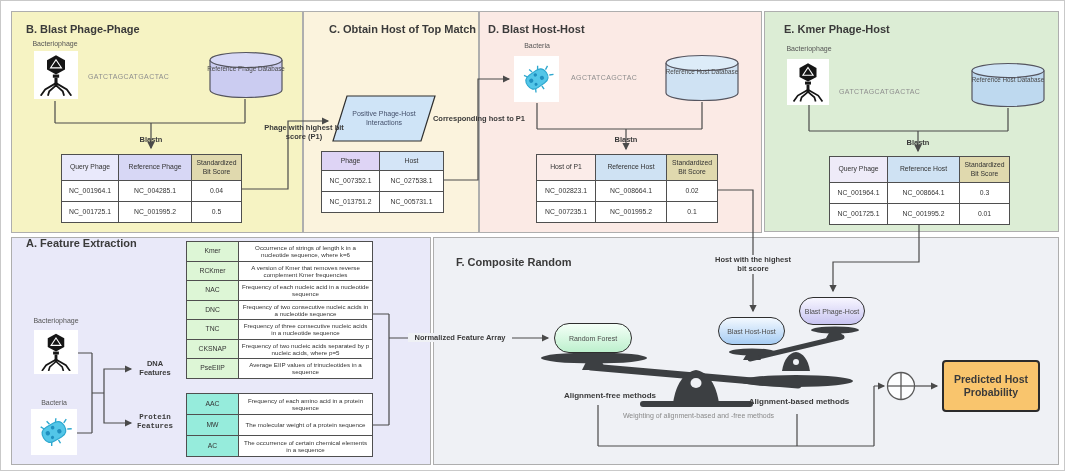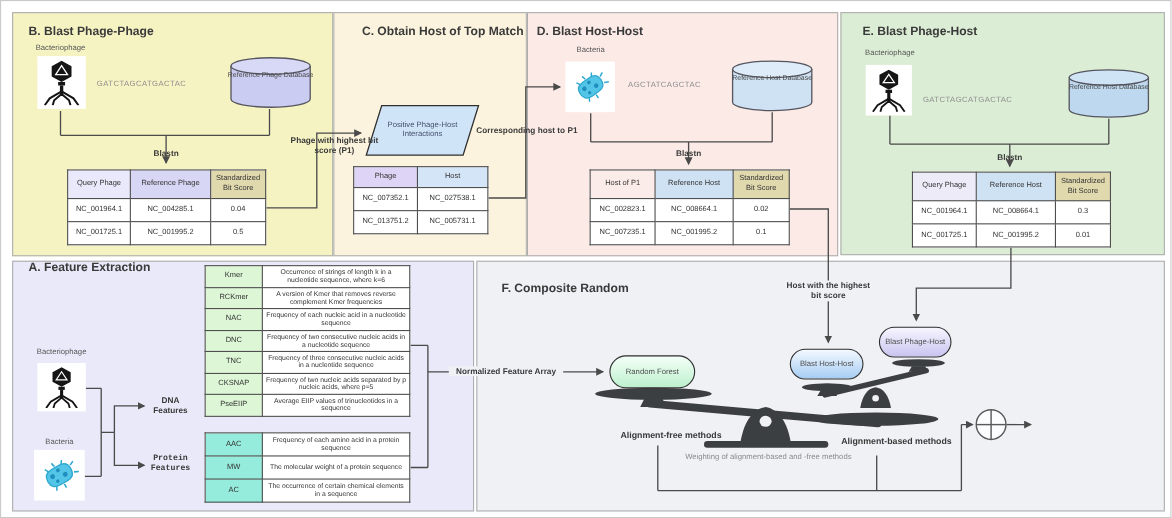--- a/index.html
+++ b/index.html
@@ -110,21 +110,21 @@
       <line x1="886.5" y1="385" x2="913.5" y2="385" stroke="#5a5a5a" stroke-width="1.3"></line>
       <line x1="900" y1="371.5" x2="900" y2="398.5" stroke="#5a5a5a" stroke-width="1.3"></line>
     </g>
 
     <polygon points="346,95 434,95 420,140 332,140" fill="#cfe4f7" stroke="#2f2f2f" stroke-width="1.2"></polygon>
   </svg>
 
   <div class="ptitle" style="left:25px;top:22px;">B. Blast Phage-Phage</div>
   <div class="ptitle" style="left:328px;top:22px;">C. Obtain Host of Top Match</div>
   <div class="ptitle" style="left:487px;top:22px;">D. Blast Host-Host</div>
-  <div class="ptitle" style="left:783px;top:22px;">E. Blast Phage-Host</div>
+  <div class="ptitle" style="left:783px;top:22px;">E. Kmer Phage-Host</div>
   <div class="ptitle" style="left:25px;top:236px;">A. Feature Extraction</div>
   <div class="ptitle" style="left:455px;top:255px;">F. Composite Random</div>
 
   <div class="minilbl" style="left:22px;top:39px;width:64px;">Bacteriophage</div>
   <div class="iconbox" style="left:33px;top:50px;width:44px;height:48px;">
     <svg width="36" height="42" viewBox="0 0 40 46">
         <polygon points="20,1 30,6.5 30,17 20,22.5 10,17 10,6.5" fill="#151515"></polygon>
         <path d="M20 6 L26 15 L14 15 Z" fill="none" stroke="#fff" stroke-width="1.3"></path>
         <rect x="16.5" y="22.5" width="7" height="3.5" fill="#151515"></rect>
         <rect x="18.3" y="26" width="3.4" height="9" fill="#151515"></rect>
@@ -362,16 +362,17 @@
           <td class="fdesc">The occurrence of certain chemical elements in a sequence</td>
         </tr>
   </tbody>
     </table>
 
   <div class="blbl masked" style="left:407px;top:332px;width:104px;">Normalized Feature Array</div>
   <div class="pill rf" style="left:553px;top:322px;width:78px;height:30px;">Random Forest</div>
   <div class="pill bhh" style="left:717px;top:316px;width:67px;height:28px;">Blast Host-Host</div>
   <div class="pill bph" style="left:798px;top:296px;width:66px;height:28px;">Blast Phage-Host</div>
   <div class="blbl" style="left:559px;top:390px;width:100px;font-size:8px;">Alignment-free methods</div>
-  <div class="blbl" style="left:744px;top:396px;width:108px;font-size:8px;margin-left:16px;">Alignment-based methods</div>
+  <div class="blbl" style="left:744px;top:396px;width:108px;font-size:8px;">Alignment-based methods</div>
   <div class="graylbl" style="left:610px;top:411px;width:175px;">Weighting of alignment-based and -free methods</div>
+  <div class="outbox" style="left:941px;top:359px;width:98px;height:52px;">Predicted Host Probability</div>
 
 </div>
 
 </body></html>

